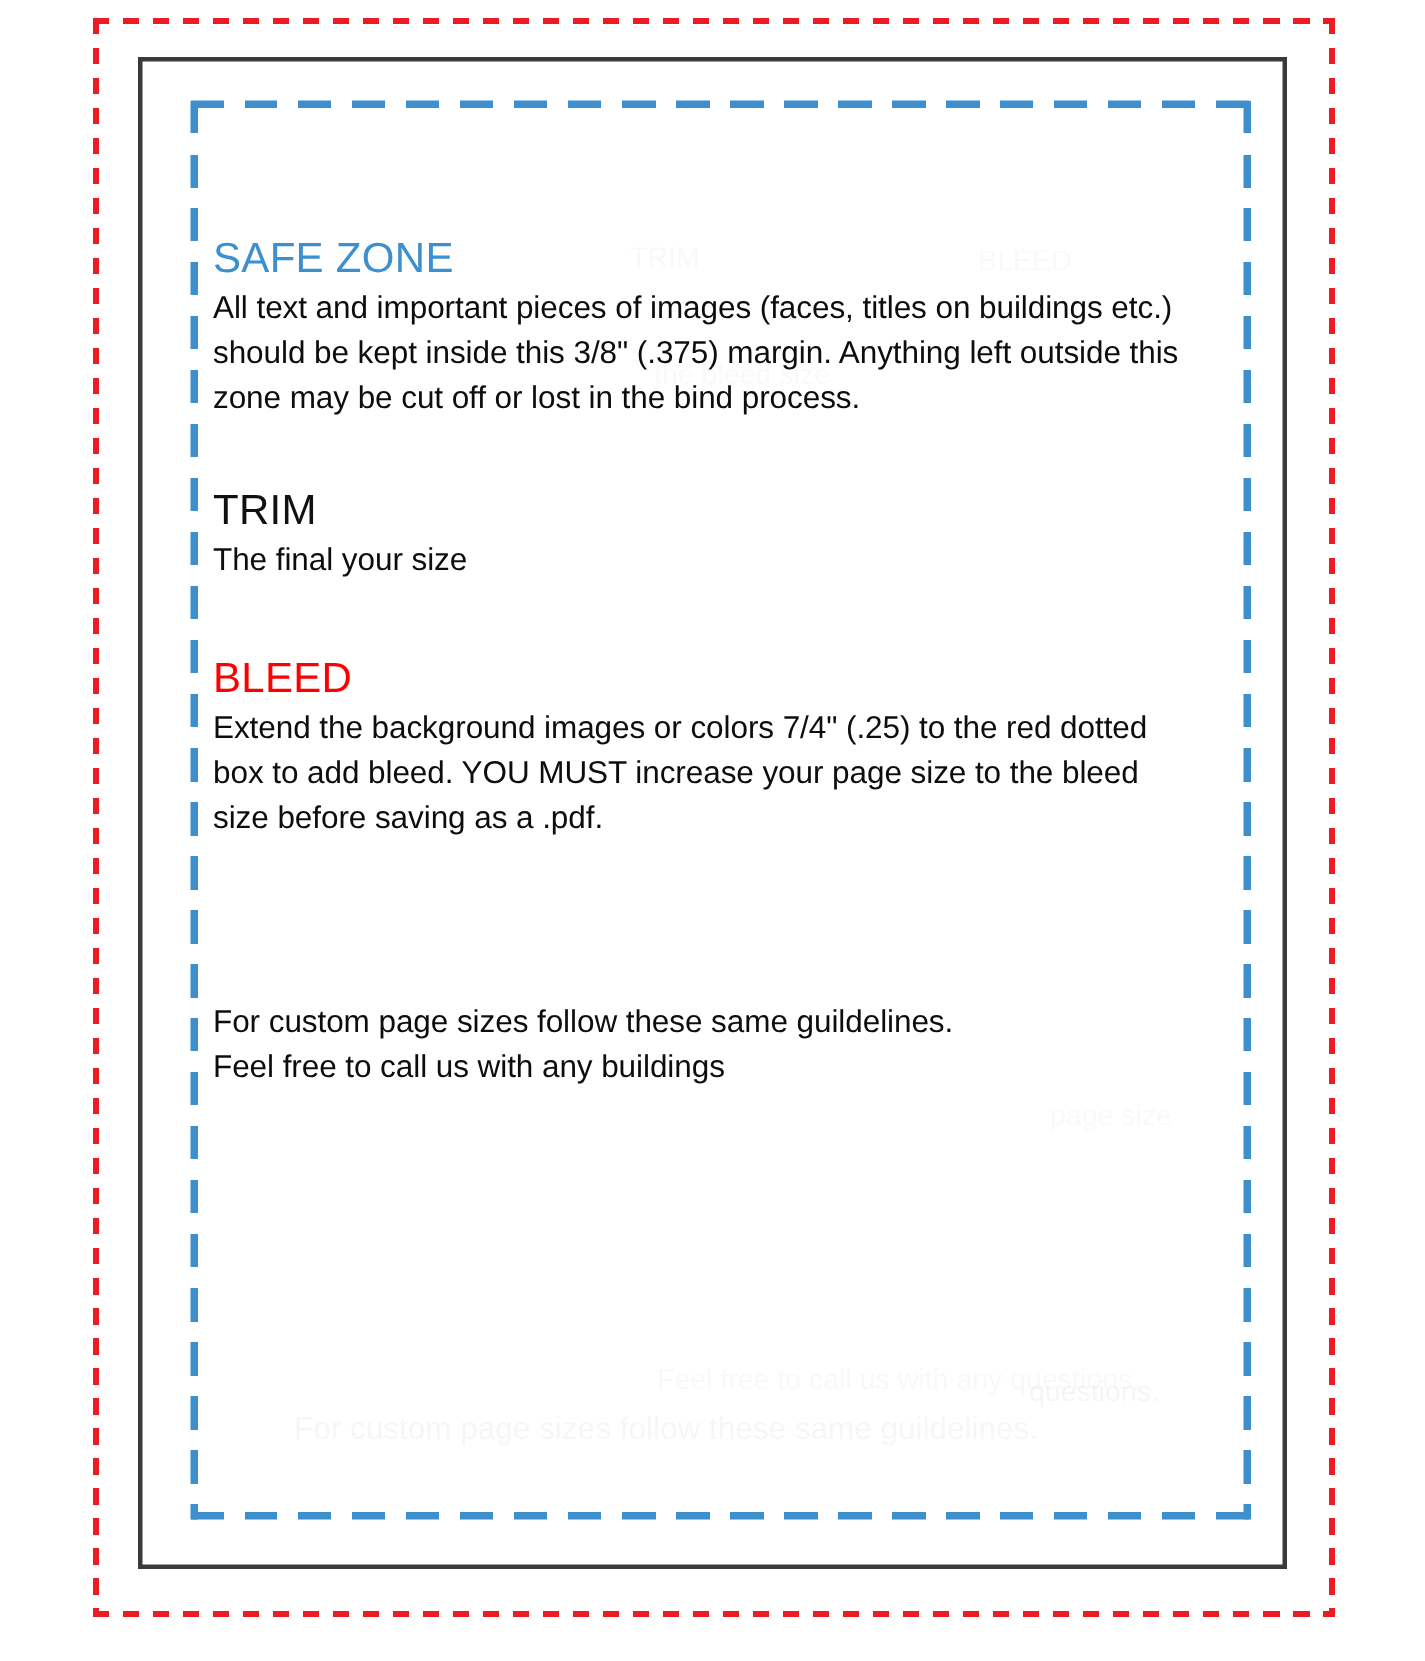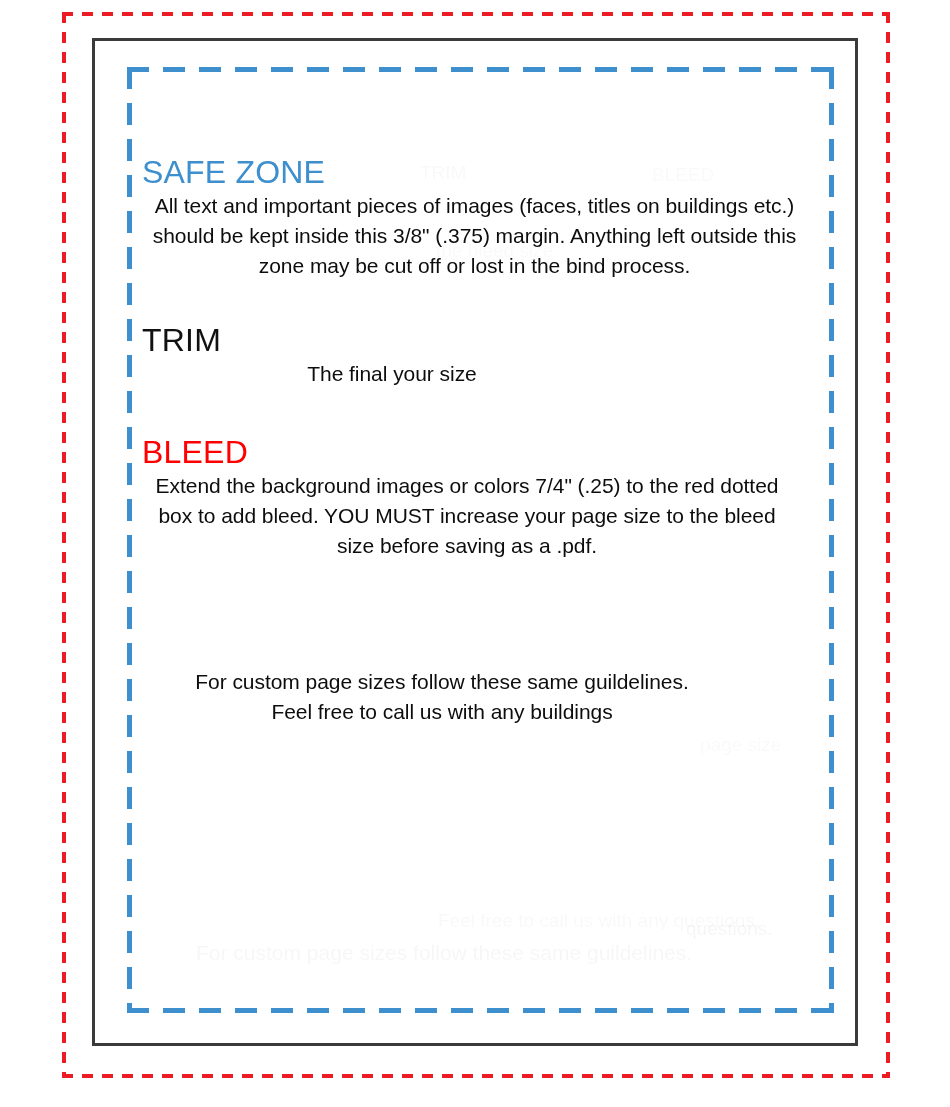--- a/index.html
+++ b/index.html
@@ -115,37 +115,36 @@
     left: 142px;
     top: 155px;
     width: 670px;
   }
 
   .section {
     margin-bottom: 0;
   }
 
   .heading {
-    font-size: 32px;
+    font-size: 28px;
     line-height: 34px;
     font-weight: normal;
     letter-spacing: 0.2px;
     margin: 0 0 2px 0;
   }
   .heading.safe  { color: #3d8fcd; }
   .heading.trim  { color: #111111; }
   .heading.bleed { color: #ff0000; }
 
   .body-text {
     font-size: 21px;
     line-height: 30px;
     color: #0d0d0d;
     margin: 0;
     letter-spacing: -0.05px;
-    text-align: center;
   }
 
   .sec-safe  { position: absolute; left: 0; top: 0;   width: 665px; }
   .sec-trim  { position: absolute; left: 0; top: 168px; width: 500px; }
   .sec-bleed { position: absolute; left: 0; top: 280px; width: 650px; }
   .sec-foot  { position: absolute; left: 0; top: 512px; width: 600px; }
 
   
   .ghost {
     position: absolute;

